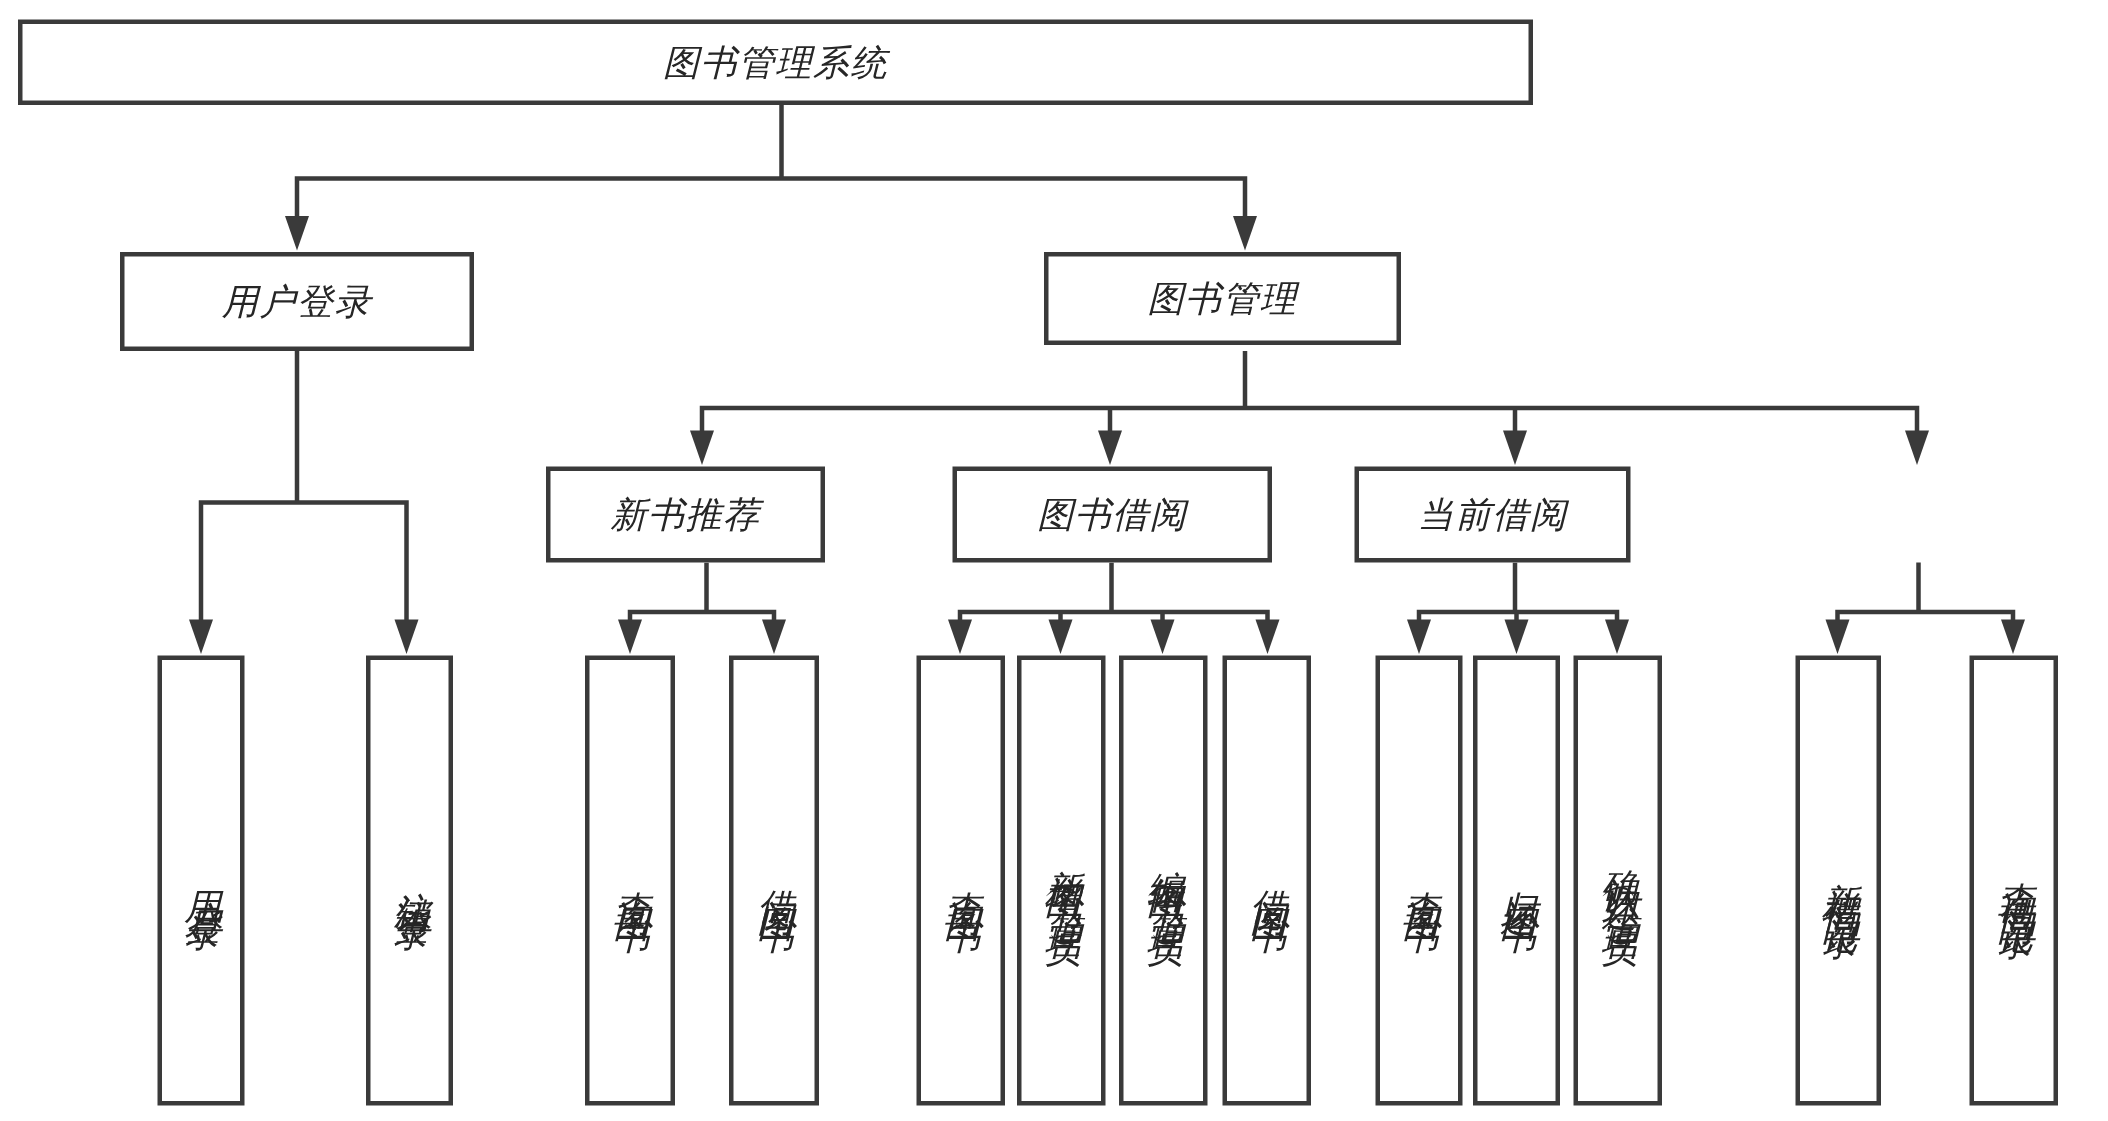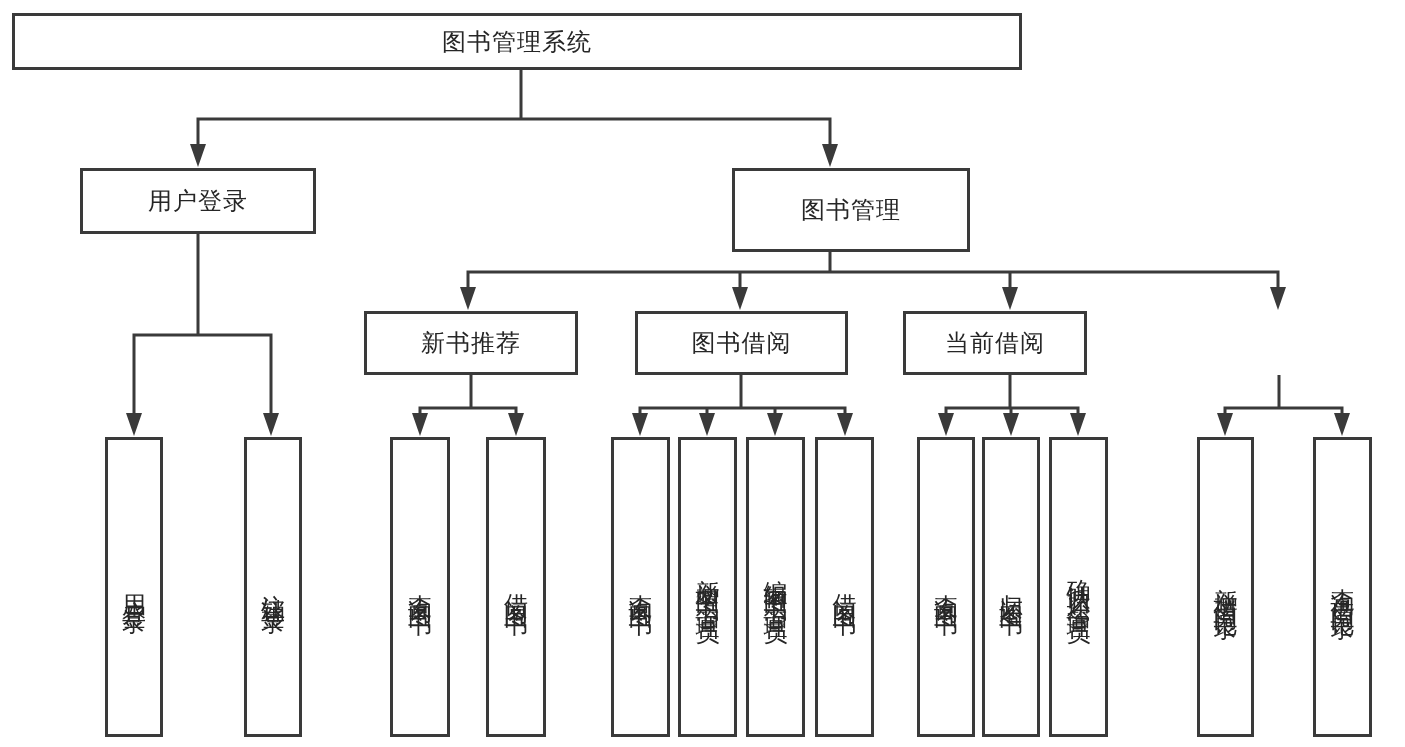--- a/index.html
+++ b/index.html
@@ -5,20 +5,21 @@
   * { margin: 0; padding: 0; box-sizing: border-box; }
   html, body { background: #ffffff; }
   body { font-family: "Liberation Sans", sans-serif; }
 
   .canvas {
     position: relative;
     width: 1405px;
     height: 747px;
     background: var(--background, #ffffff);
     overflow: hidden;
+    font-style: italic;
   }
 
   svg.connectors {
     position: absolute;
     left: 0; top: 0;
     width: 1405px; height: 747px;
   }
   svg.connectors path {
     fill: none;
     stroke: var(--stroke, #3a3a3a);
@@ -58,22 +59,22 @@
     text-orientation: mixed;
     font-size: 24px;
     line-height: 1;
     letter-spacing: 6px;
     white-space: nowrap;
   }
 
   
   #root-box        { left: 12px;   top: 13px;  width: 1010px; height: 57px; }
   #user-login      { left: 80px;   top: 168px; width: 236px;  height: 66px; }
-  #book-mgmt       { left: 732px;  top: 168px; width: 238px;  height: 84px; }
-  #new-book-rec    { left: 364px;  top: 311px; width: 214px;  height: 64px; }
+  #book-mgmt       { left: 696px;  top: 168px; width: 238px;  height: 62px; }
+  #new-book-rec    { left: 364px;  top: 311px; width: 186px;  height: 64px; }
   #book-borrow     { left: 635px;  top: 311px; width: 213px;  height: 64px; }
   #current-borrow  { left: 903px;  top: 311px; width: 184px;  height: 64px; }
   #borrow-records  { left: 1172px; top: 311px; width: 214px;  height: 64px; }
 
   
   #lf-ul   { left: 105px;  width: 58px; }
   #lf-lo   { left: 244px;  width: 58px; }
   #lf-nbr1 { left: 390px;  width: 60px; }
   #lf-nbr2 { left: 486px;  width: 60px; }
   #lf-bb1  { left: 611px;  width: 59px; }

